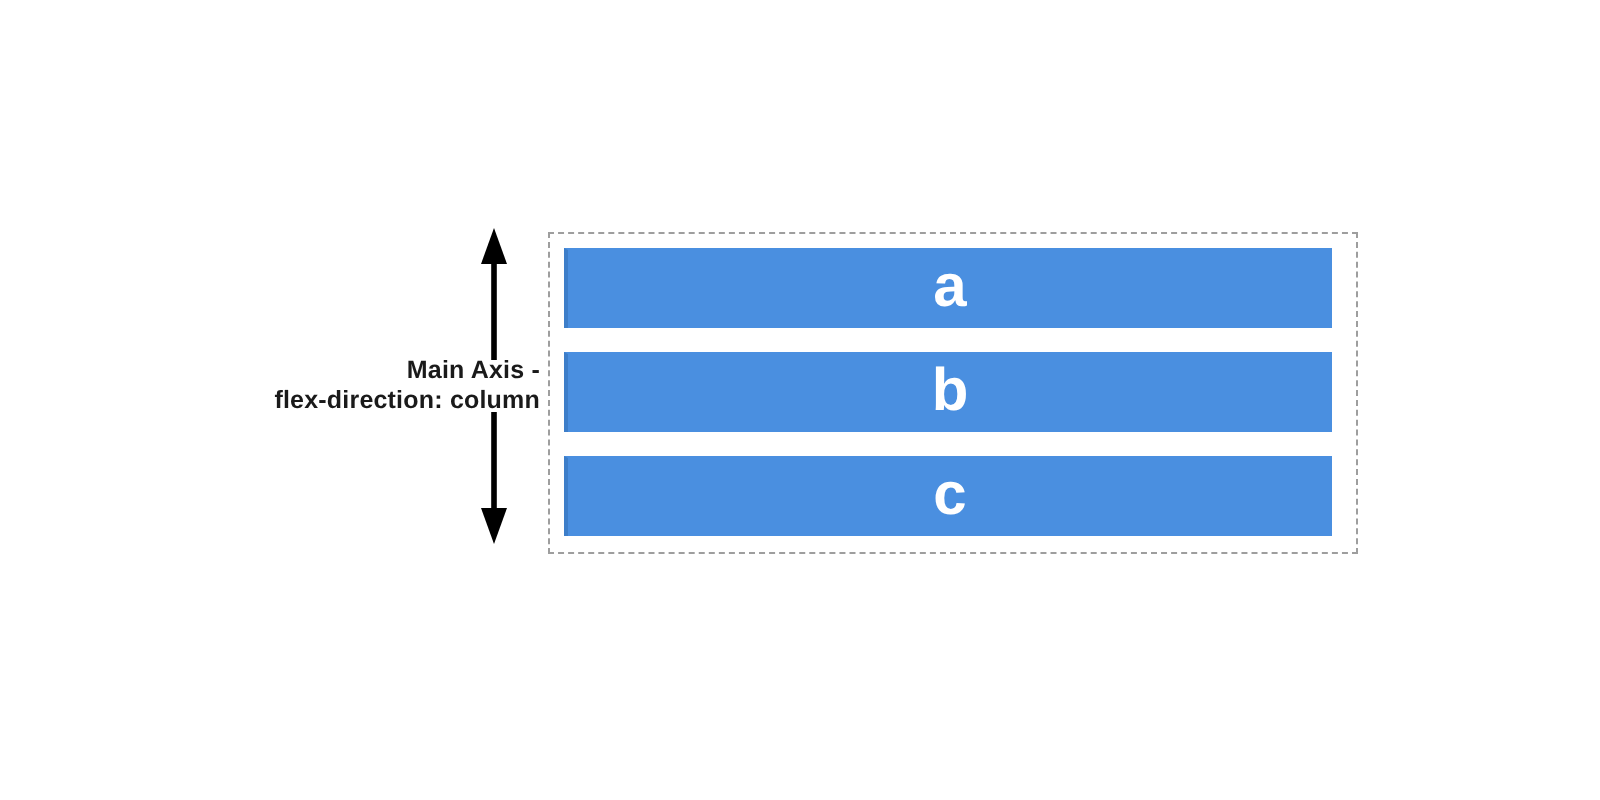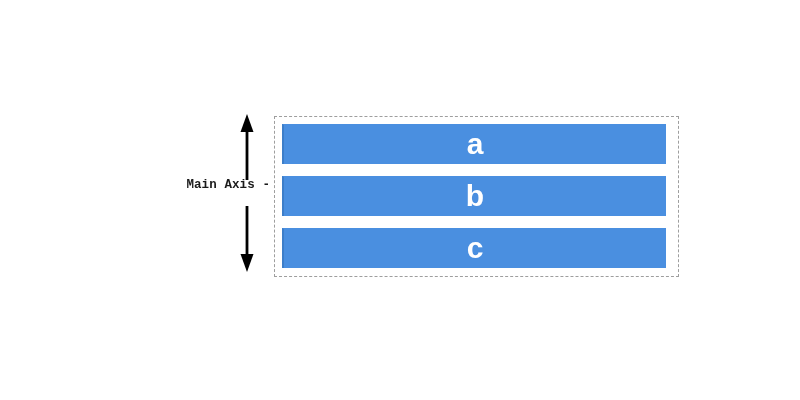--- a/index.html
+++ b/index.html
@@ -28,21 +28,20 @@
     text-align: right;
     font-size: 12.5px;
     font-weight: bold;
     color: #1a1a1a;
     line-height: 15px;
     letter-spacing: 0.1px;
   }
   .axis-label .line {
     display: block;
     white-space: nowrap;
-    font-family: Liberation Mono, monospace;
   }
 
   
   .axis-arrow {
     position: absolute;
     left: 236px;
     top: 114px;
     width: 22px;
     height: 158px;
   }
@@ -85,20 +84,21 @@
     transform: translateY(-1px);
   }
 </style>
 </head>
 <body>
 
 <div class="canvas">
 
   <div class="axis-label">
     <span class="line">Main Axis -</span>
+    <span class="line">flex-direction: column</span>
   </div>
 
   <div class="axis-arrow">
     <svg width="22" height="158" viewBox="0 0 22 158" xmlns="http://www.w3.org/2000/svg">
 
       <polygon points="11,0 17.5,18 4.5,18" fill="#000000"></polygon>
 
       <rect x="9.6" y="16" width="2.8" height="50" fill="#000000"></rect>
 
       <rect x="9.6" y="92" width="2.8" height="50" fill="#000000"></rect>

